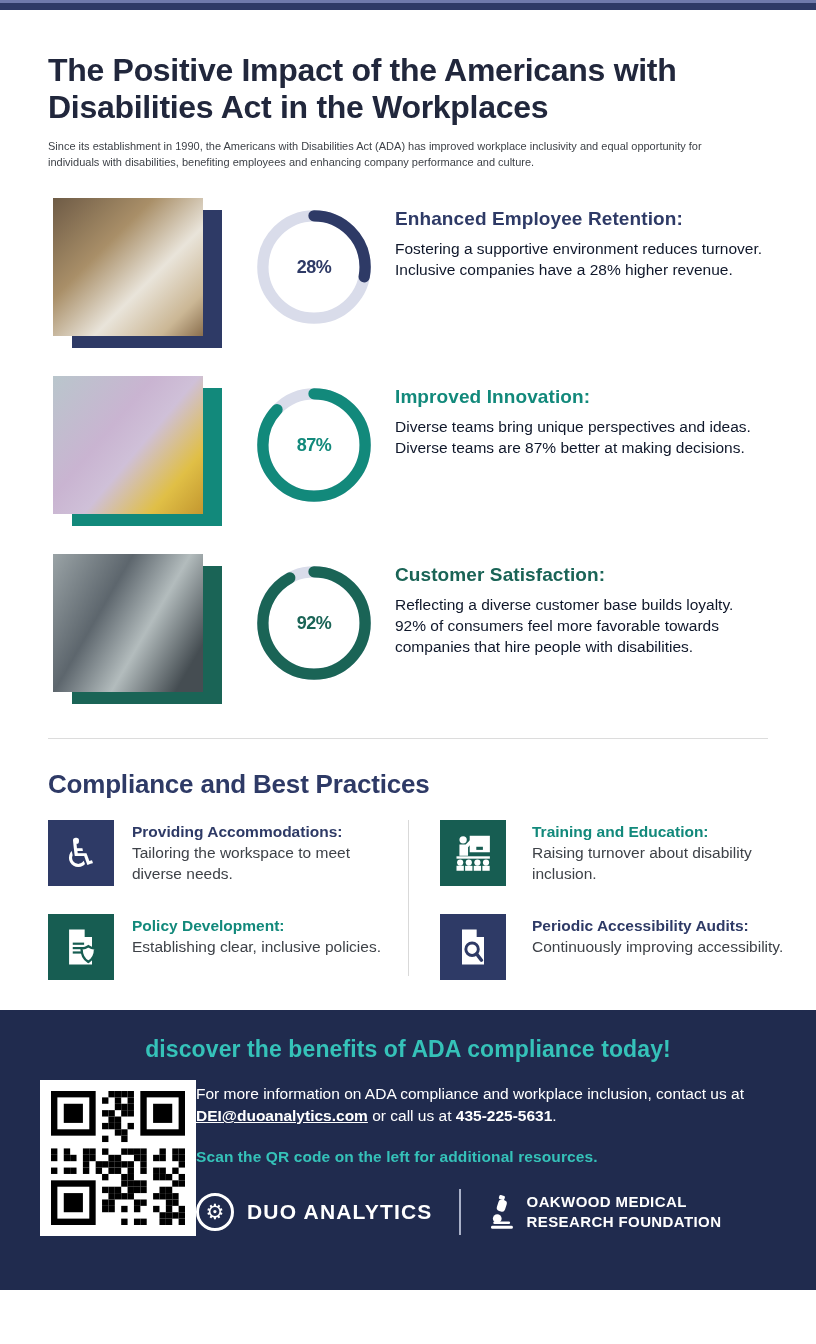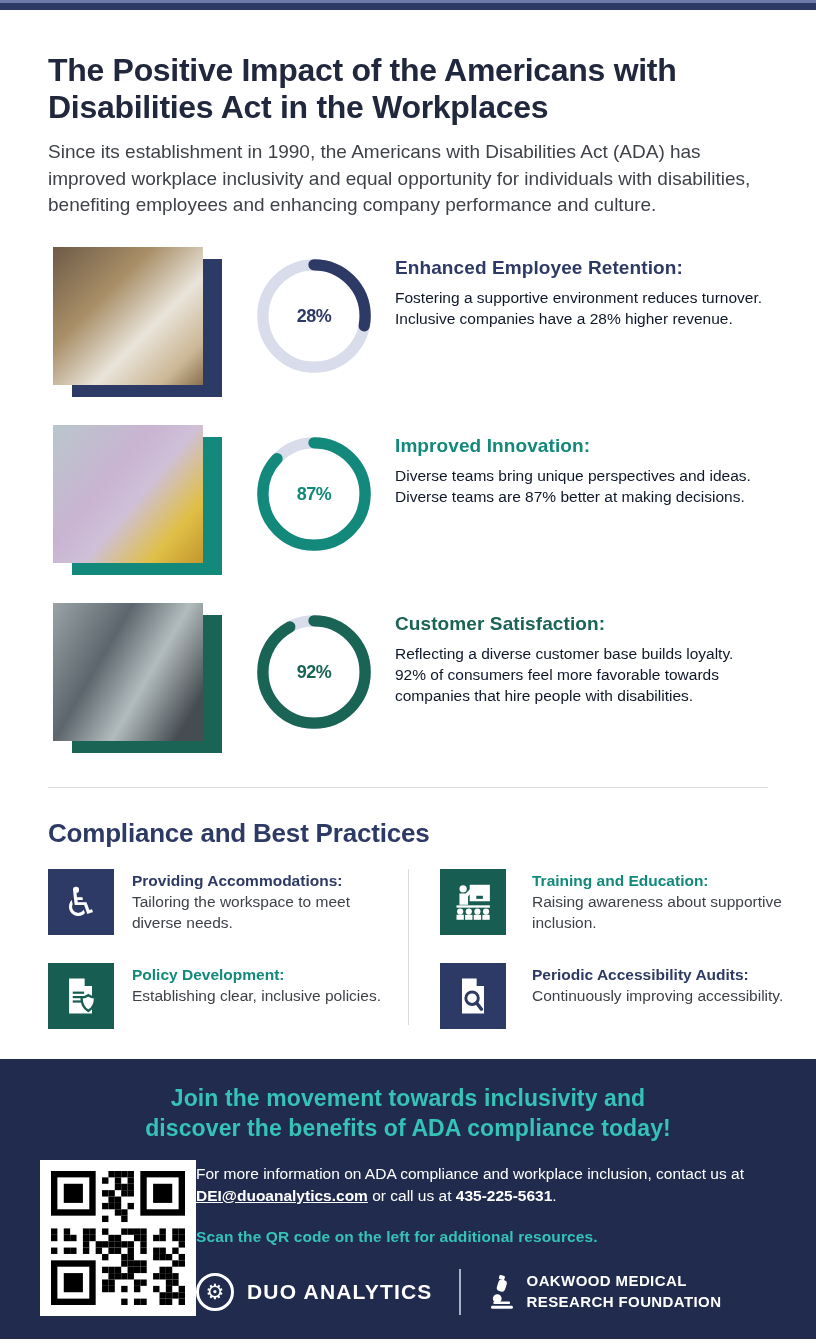--- a/index.html
+++ b/index.html
@@ -8,21 +8,21 @@
     height:1344px; overflow:hidden; background:#ffffff;
     font-family:"Liberation Sans", sans-serif; color:#3e4248;
   }
   .topbar { height:10px; background:#2e3a66; border-top:3px solid #6f7aab; }
   .content { padding:0 48px; }
 
   .page-title {
     margin-top:42px; font-size:32px; line-height:1.16; font-weight:700;
     color:#21273c; letter-spacing:-0.3px; max-width:710px;
   }
-  .intro { margin-top:13px; font-size:19px; line-height:1.4; max-width:706px; color:#3e4248; }
+  .intro { margin-top:13px; font-size:11px; line-height:1.4; max-width:706px; color:#3e4248; }
 
   .stats { margin-top:28px; display:flex; flex-direction:column; gap:28px; }
   .stat-row { display:flex; align-items:flex-start; }
   .photo-wrap { position:relative; width:169px; height:150px; margin-left:5px; margin-right:33px; flex:none; }
   .photo-shadow { position:absolute; left:19px; top:12px; width:150px; height:138px; }
   .photo { position:absolute; left:0; top:0; width:150px; height:138px; z-index:1; }
   .photo-a { background:linear-gradient(135deg,#6e5b46 0%,#a98f68 35%,#e9e4da 62%,#cbb795 85%,#8a6f4e 100%); }
   .photo-b { background:linear-gradient(130deg,#b9c6cc 0%,#c9b4d1 38%,#cfc0d8 55%,#e0bf46 80%,#c3972f 100%); }
   .photo-c { background:linear-gradient(120deg,#9aa3a6 0%,#5d666d 35%,#b3bcbd 60%,#454d52 88%); }
 
@@ -167,21 +167,21 @@
             <circle cx="9.7" cy="17.2" r="1.7"></circle>
               <path d="M7.7 19 h4 v2.7 h-4 z"></path>
             <circle cx="14.4" cy="17.2" r="1.7"></circle>
               <path d="M12.4 19 h4 v2.7 h-4 z"></path>
             <circle cx="19.1" cy="17.2" r="1.7"></circle>
               <path d="M17.1 19 h4 v2.7 h-4 z"></path>
           </g>
         </svg>
       </div>
       <div class="comp-text">
-        <strong class="comp-title" style="color: rgb(18, 137, 123);">Training and Education:</strong><span>Raising awareness about supportive inclusion.</span>
+        <strong class="comp-title" style="color: rgb(18, 137, 123);">Training and Education:</strong><span>Raising turnover about disability inclusion.</span>
       </div>
     </div>
 
     <div class="comp-item">
       <div class="comp-chip chip-green">
         <svg width="44" height="44" viewBox="0 0 24 24">
           <path d="M5.5 2.5 H14 V6.5 H18 V21.5 H5.5 Z" fill="#ffffff"></path>
           <rect x="7.5" y="9.6" width="6.2" height="1.2" fill="var(--chip)"></rect>
           <rect x="7.5" y="12" width="6.2" height="1.2" fill="var(--chip)"></rect>
           <rect x="7.5" y="14.4" width="4.6" height="1.2" fill="var(--chip)"></rect>
@@ -205,21 +205,20 @@
         <strong class="comp-title inline" style="color: rgb(46, 58, 102);">Periodic Accessibility Audits:</strong>
         <span>Continuously improving accessibility.</span>
       </div>
     </div>
 
   </div>
 </div>
 
 <div class="footer">
   <div class="foot-headline">
-    <div>Join the movement towards inclusivity and</div>
     <div>discover the benefits of ADA compliance today!</div>
   </div>
 
   <div class="foot-cols">
     <div class="qr-box">
       <svg width="134" height="134" viewBox="0 0 136.5 136.5">
         <g fill="#000000">
           <g id="qr-modules">
               <rect x="58.5" y="0" width="6.5" height="6.5"></rect>
               <rect x="65" y="0" width="6.5" height="6.5"></rect>

